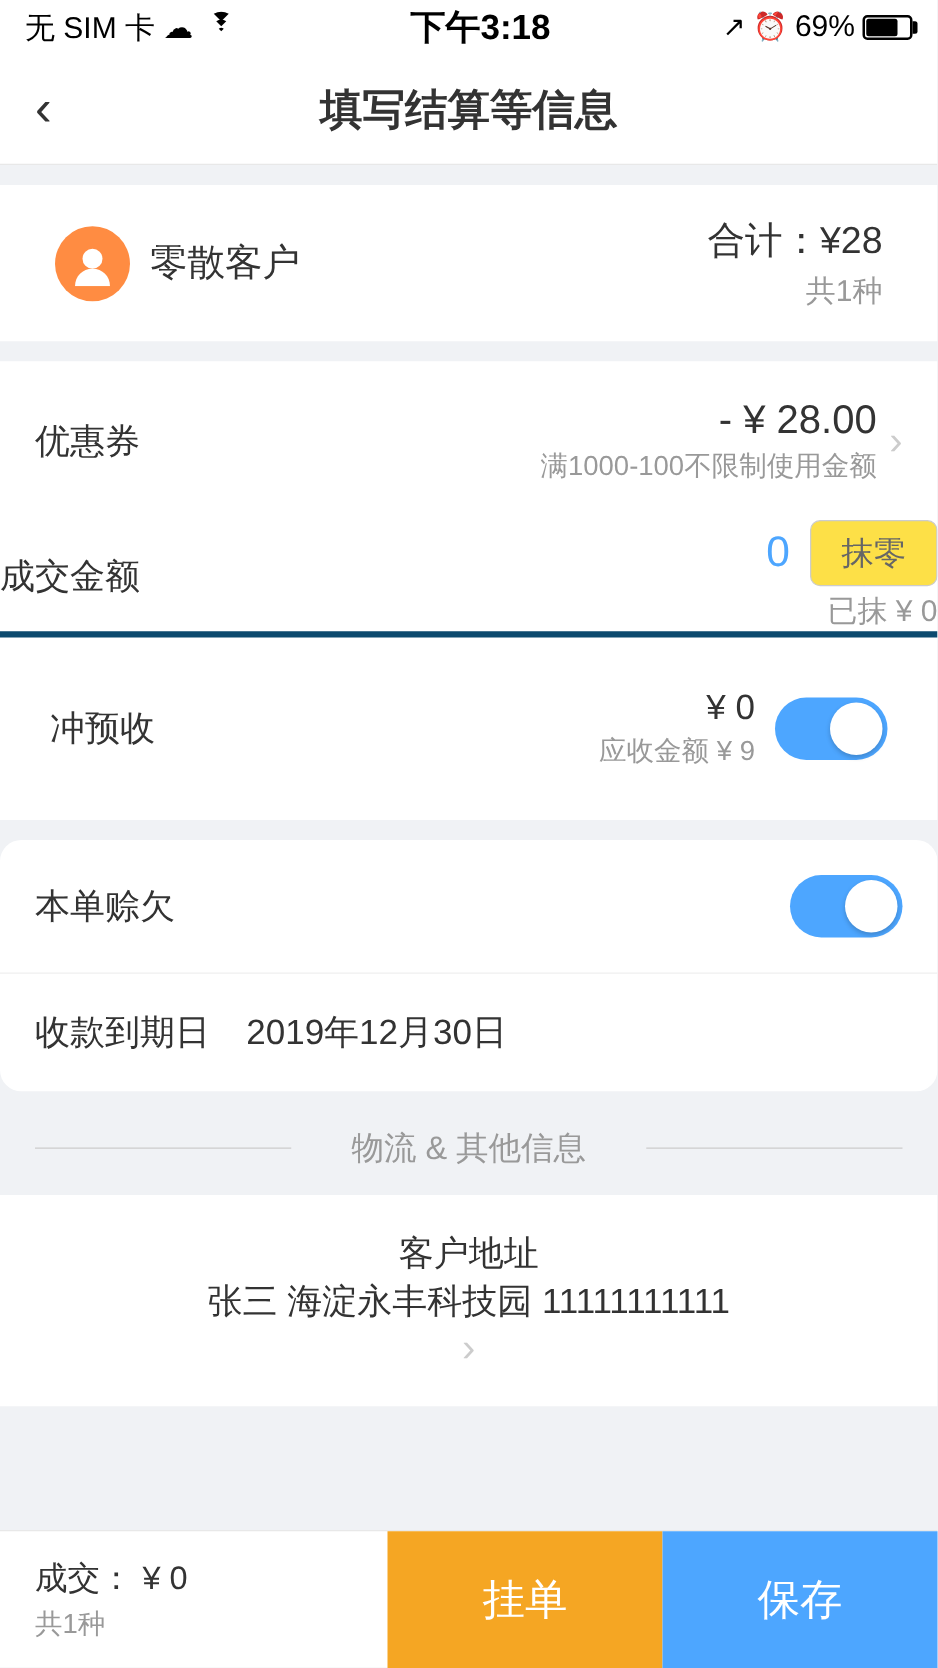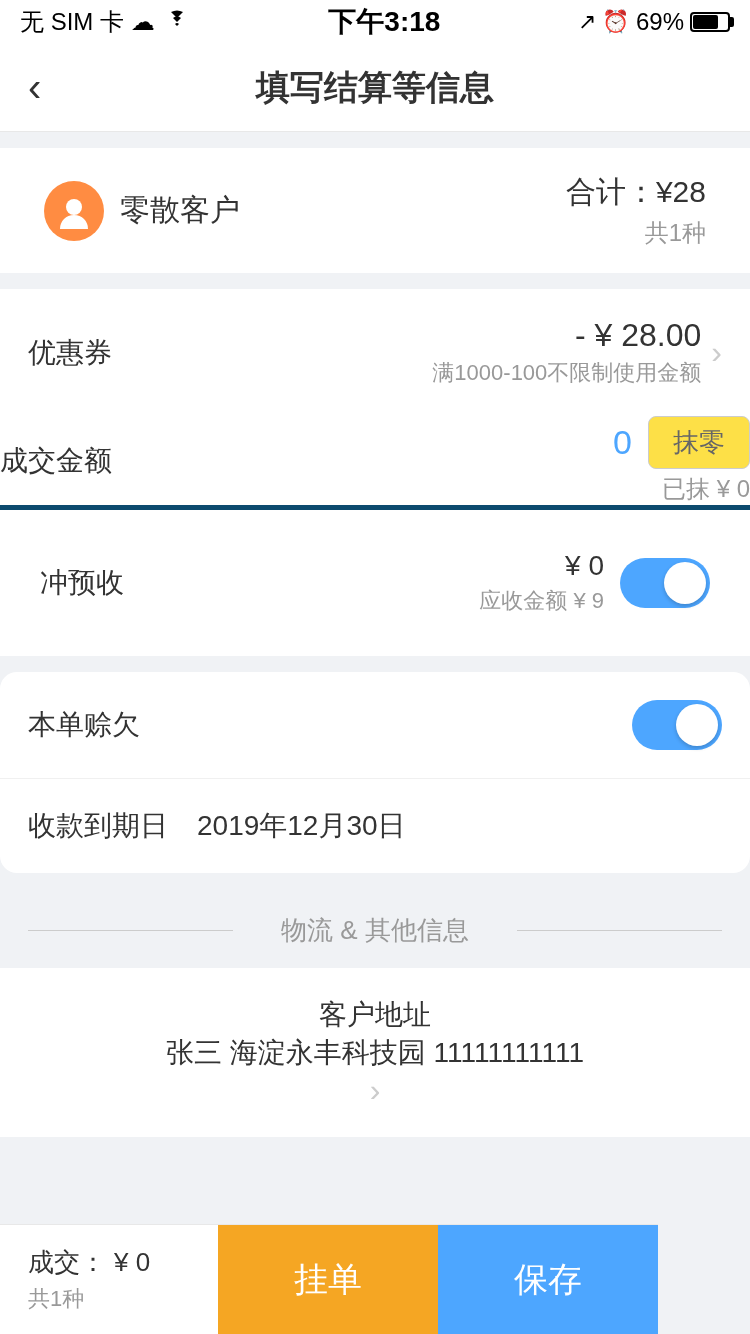--- a/index.html
+++ b/index.html
@@ -245,21 +245,21 @@
       width: 42px;
       height: 42px;
       border-radius: 50%;
       background: #fff;
       box-shadow: 0 2px 4px rgba(0,0,0,0.2);
     }
 
     
     .credit-section {
       background: #fff;
-      margin-bottom: 20px;
+      margin-bottom: 8px;
       border-radius: 17px;
     }
     .credit-row {
       padding: 28px;
       display: flex;
       align-items: center;
       justify-content: space-between;
     }
 
     
@@ -324,21 +324,21 @@
       color: #333;
       flex: 1;
       margin: 0 16px;
     }
 
     
     .bottom-bar {
       position: fixed;
       bottom: 0;
       left: 0;
-      width: 658px;
+      width: 750px;
       height: 110px;
       background: #fff;
       display: flex;
       align-items: center;
       border-top: 1px solid #e8e8e8;
     }
     .bottom-info {
       flex: 1;
       padding: 0 28px;
     }

